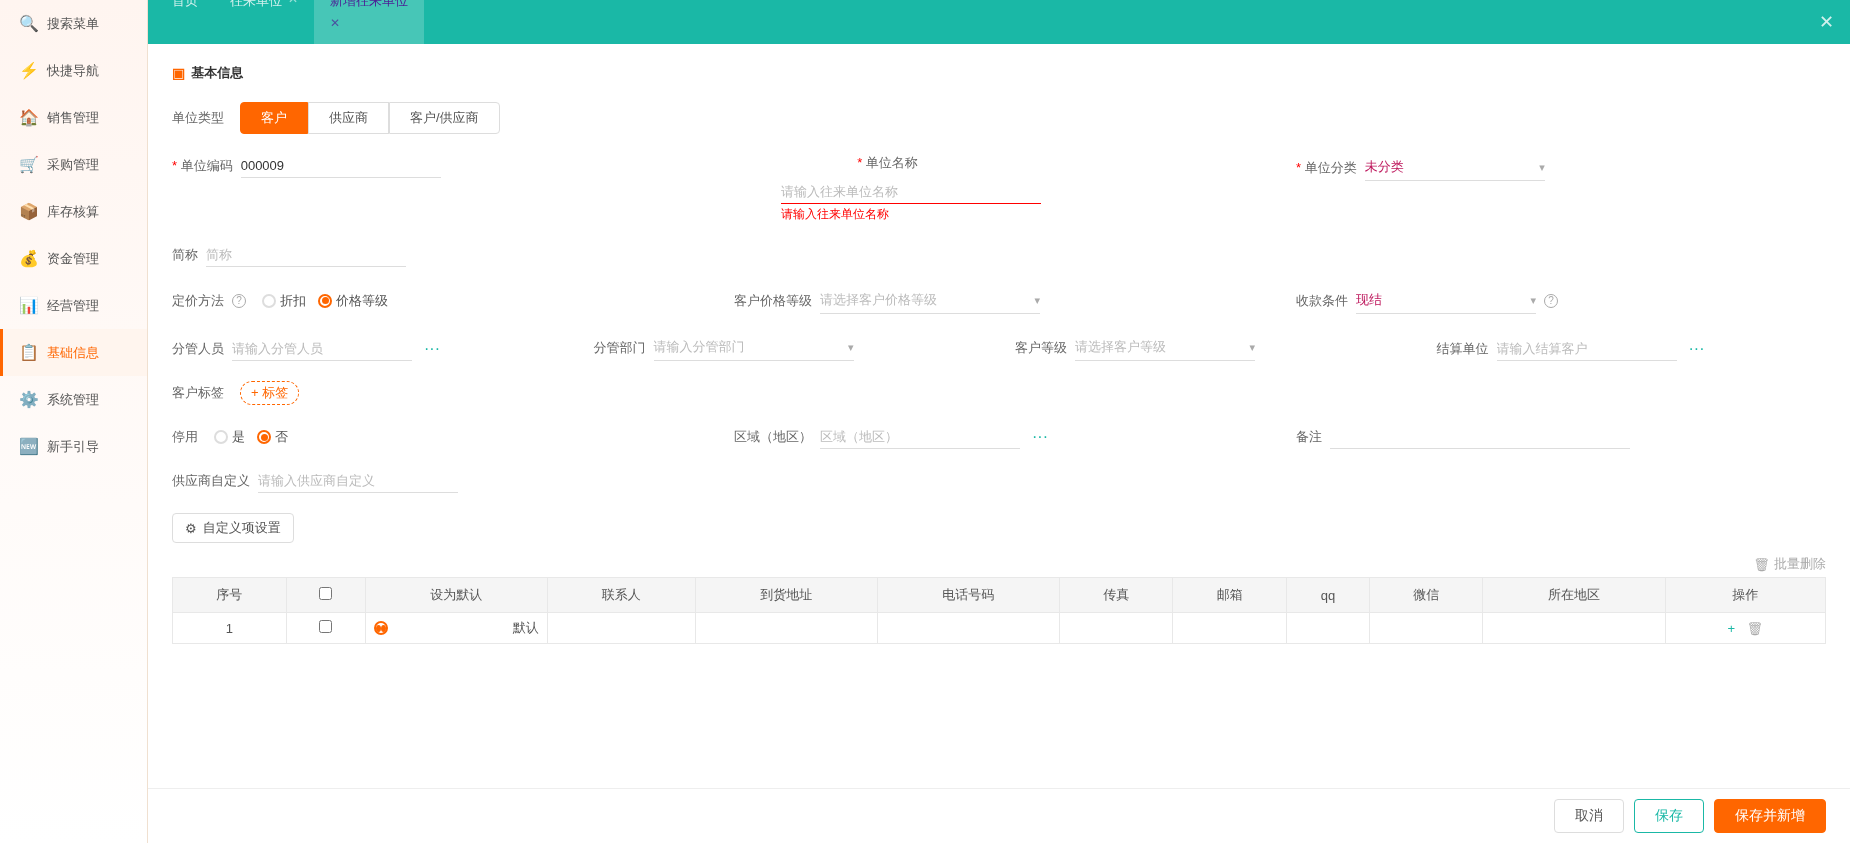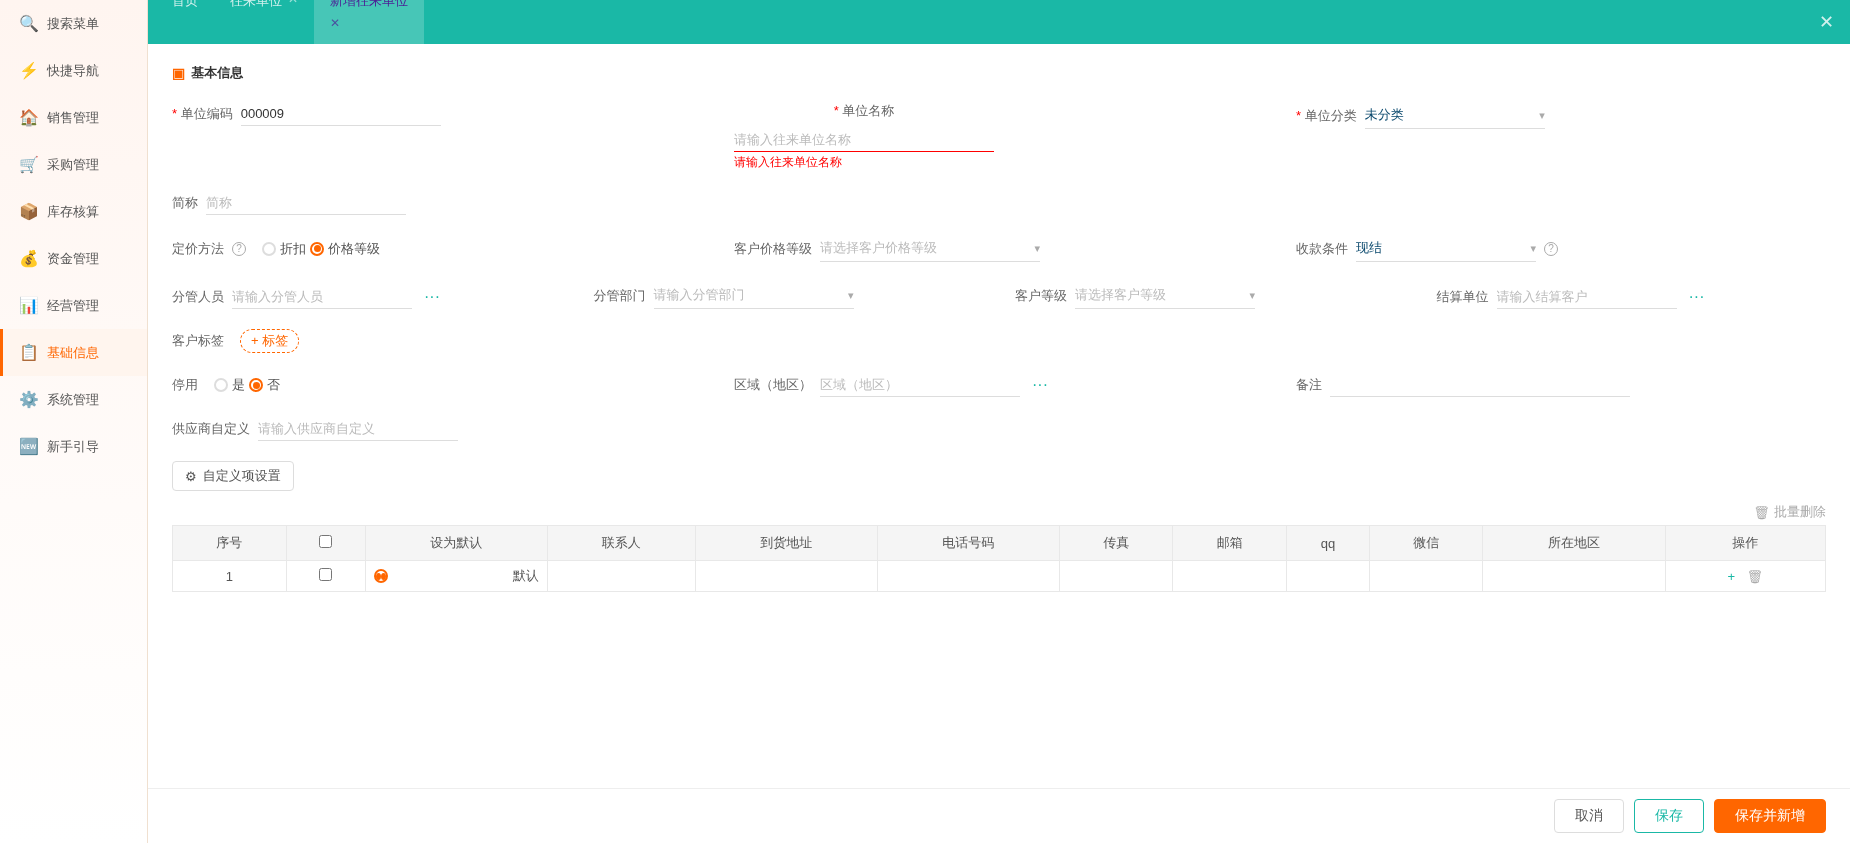--- a/index.html
+++ b/index.html
@@ -146,46 +146,46 @@
 
     .form-select {
       display: flex;
       align-items: center;
       gap: 4px;
       border-bottom: 1px solid #ddd;
       padding: 4px 0;
       cursor: pointer;
       min-width: 120px;
     }
-    .form-select-text { color: #0c4a6e; flex: 1; }
+    .form-select-text { color: #be185d; flex: 1; }
     .form-select-placeholder { color: #bbb; flex: 1; }
     .dropdown-arrow { color: #aaa; font-size: 11px; }
 
-    .form-radio-group { display: flex; align-items: center; gap: 4px; }
+    .form-radio-group { display: flex; align-items: center; gap: 12px; }
     .form-radio { display: flex; align-items: center; gap: 4px; cursor: pointer; color: #555; }
     .radio-circle {
       width: 14px; height: 14px; border-radius: 50%;
       border: 2px solid #ddd;
       display: flex; align-items: center; justify-content: center;
     }
     .radio-circle.checked { border-color: #f60; }
     .radio-circle.checked::after {
       content: ''; width: 7px; height: 7px; border-radius: 50%; background: #f60;
     }
 
     .more-btn { color: #1ab8a6; cursor: pointer; font-size: 16px; padding: 0 4px; }
 
     .tag-btn {
       display: flex; align-items: center; gap: 4px;
       border: 1px dashed #f60; color: #f60; border-radius: 12px;
       padding: 2px 10px; cursor: pointer; font-size: 12px;
     }
 
     
-    .field-with-error { display: flex; flex-direction: column; }
+    .field-with-error { display: flex; flex-direction: column; margin-left: 47px; }
 
     
     .custom-settings-btn {
       display: flex; align-items: center; gap: 6px;
       border: 1px solid #ddd; border-radius: 4px;
       padding: 5px 12px; cursor: pointer; color: #555;
       background: #fff; font-size: 13px;
       width: fit-content; margin-bottom: 12px;
     }
 
@@ -287,20 +287,30 @@
     <span class="tabbar-close">✕</span>
   </div>
 
   <div class="content">
 
     <div class="section-title">
       <span class="section-icon">▣</span>
       <span>基本信息</span>
     </div>
 
+    <div class="form-row" style="margin-bottom:20px; align-items:center;">
+      <div class="form-field" style="gap:16px;">
+        <span class="form-label">单位类型</span>
+        <div class="unit-type-group">
+          <button class="unit-type-btn active">客户</button>
+          <button class="unit-type-btn">供应商</button>
+          <button class="unit-type-btn">客户/供应商</button>
+        </div>
+      </div>
+    </div>
 
     <div class="form-row" style="gap:32px; margin-bottom:20px;">
 
       <div class="form-field">
         <span class="form-label required">单位编码</span>
         <input class="form-input" type="text" value="000009" style="width: 200px;">
       </div>
 
       <div class="form-field" style="flex-direction:column; align-items:flex-start; gap:4px;">
         <div style="display:flex; align-items:center; gap:8px;flex-direction:column;">

